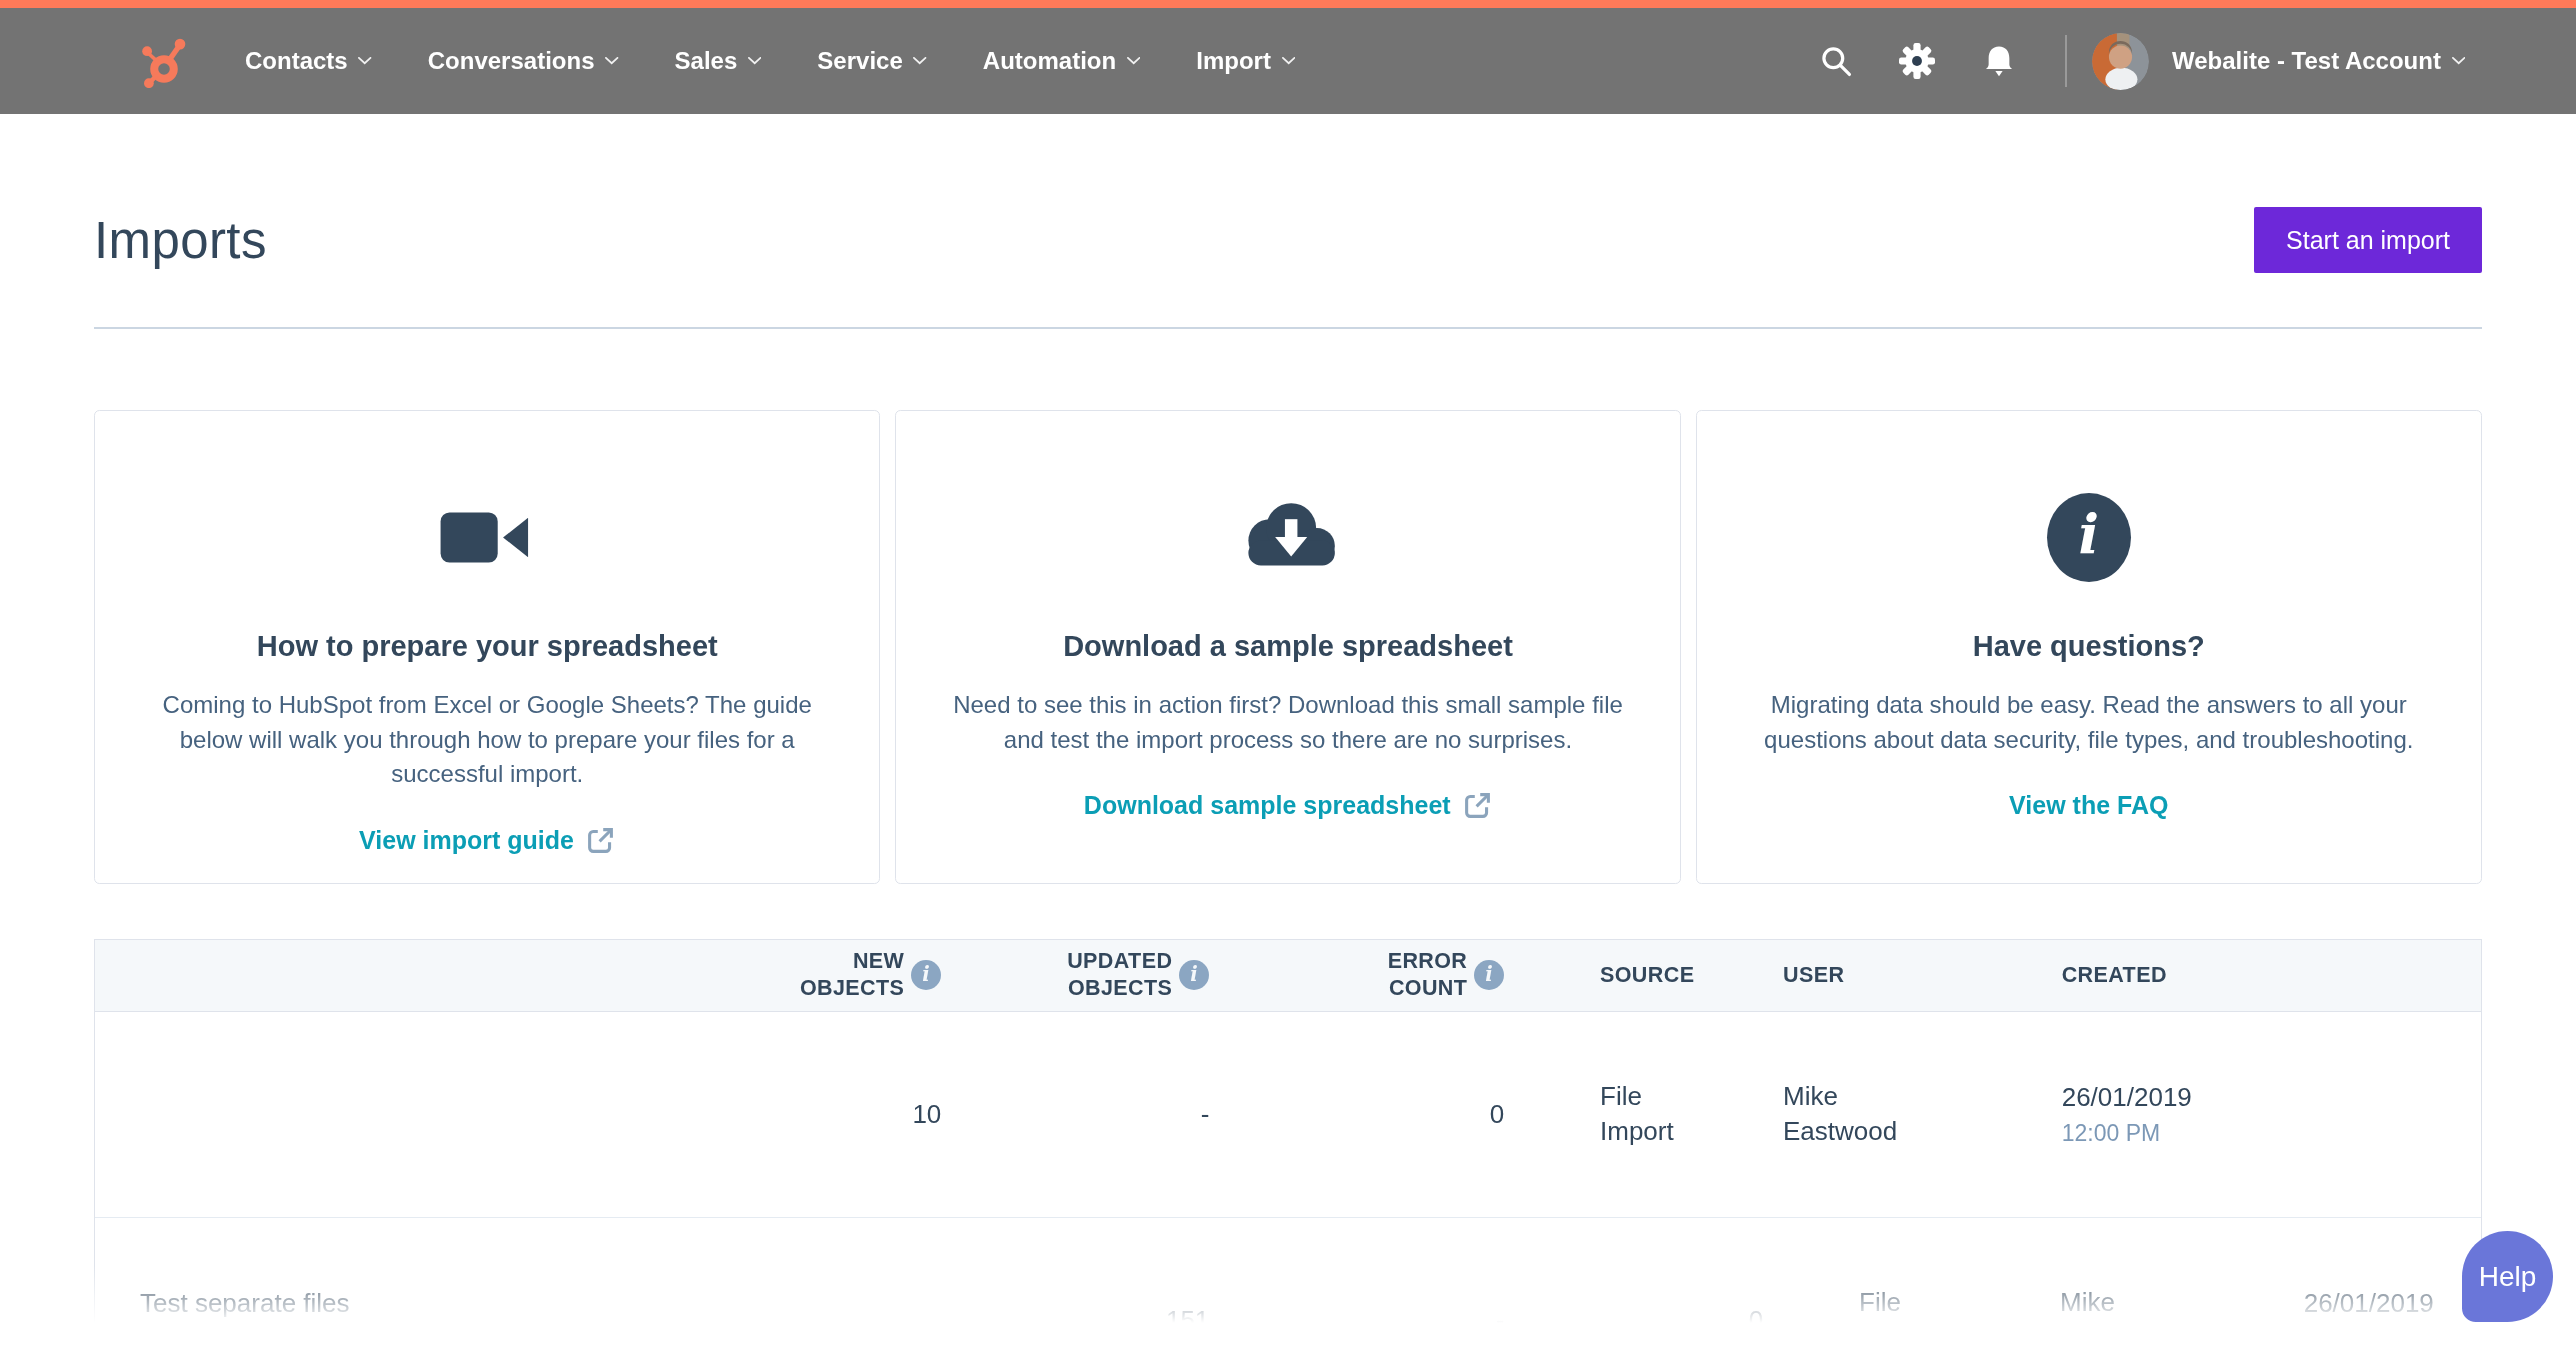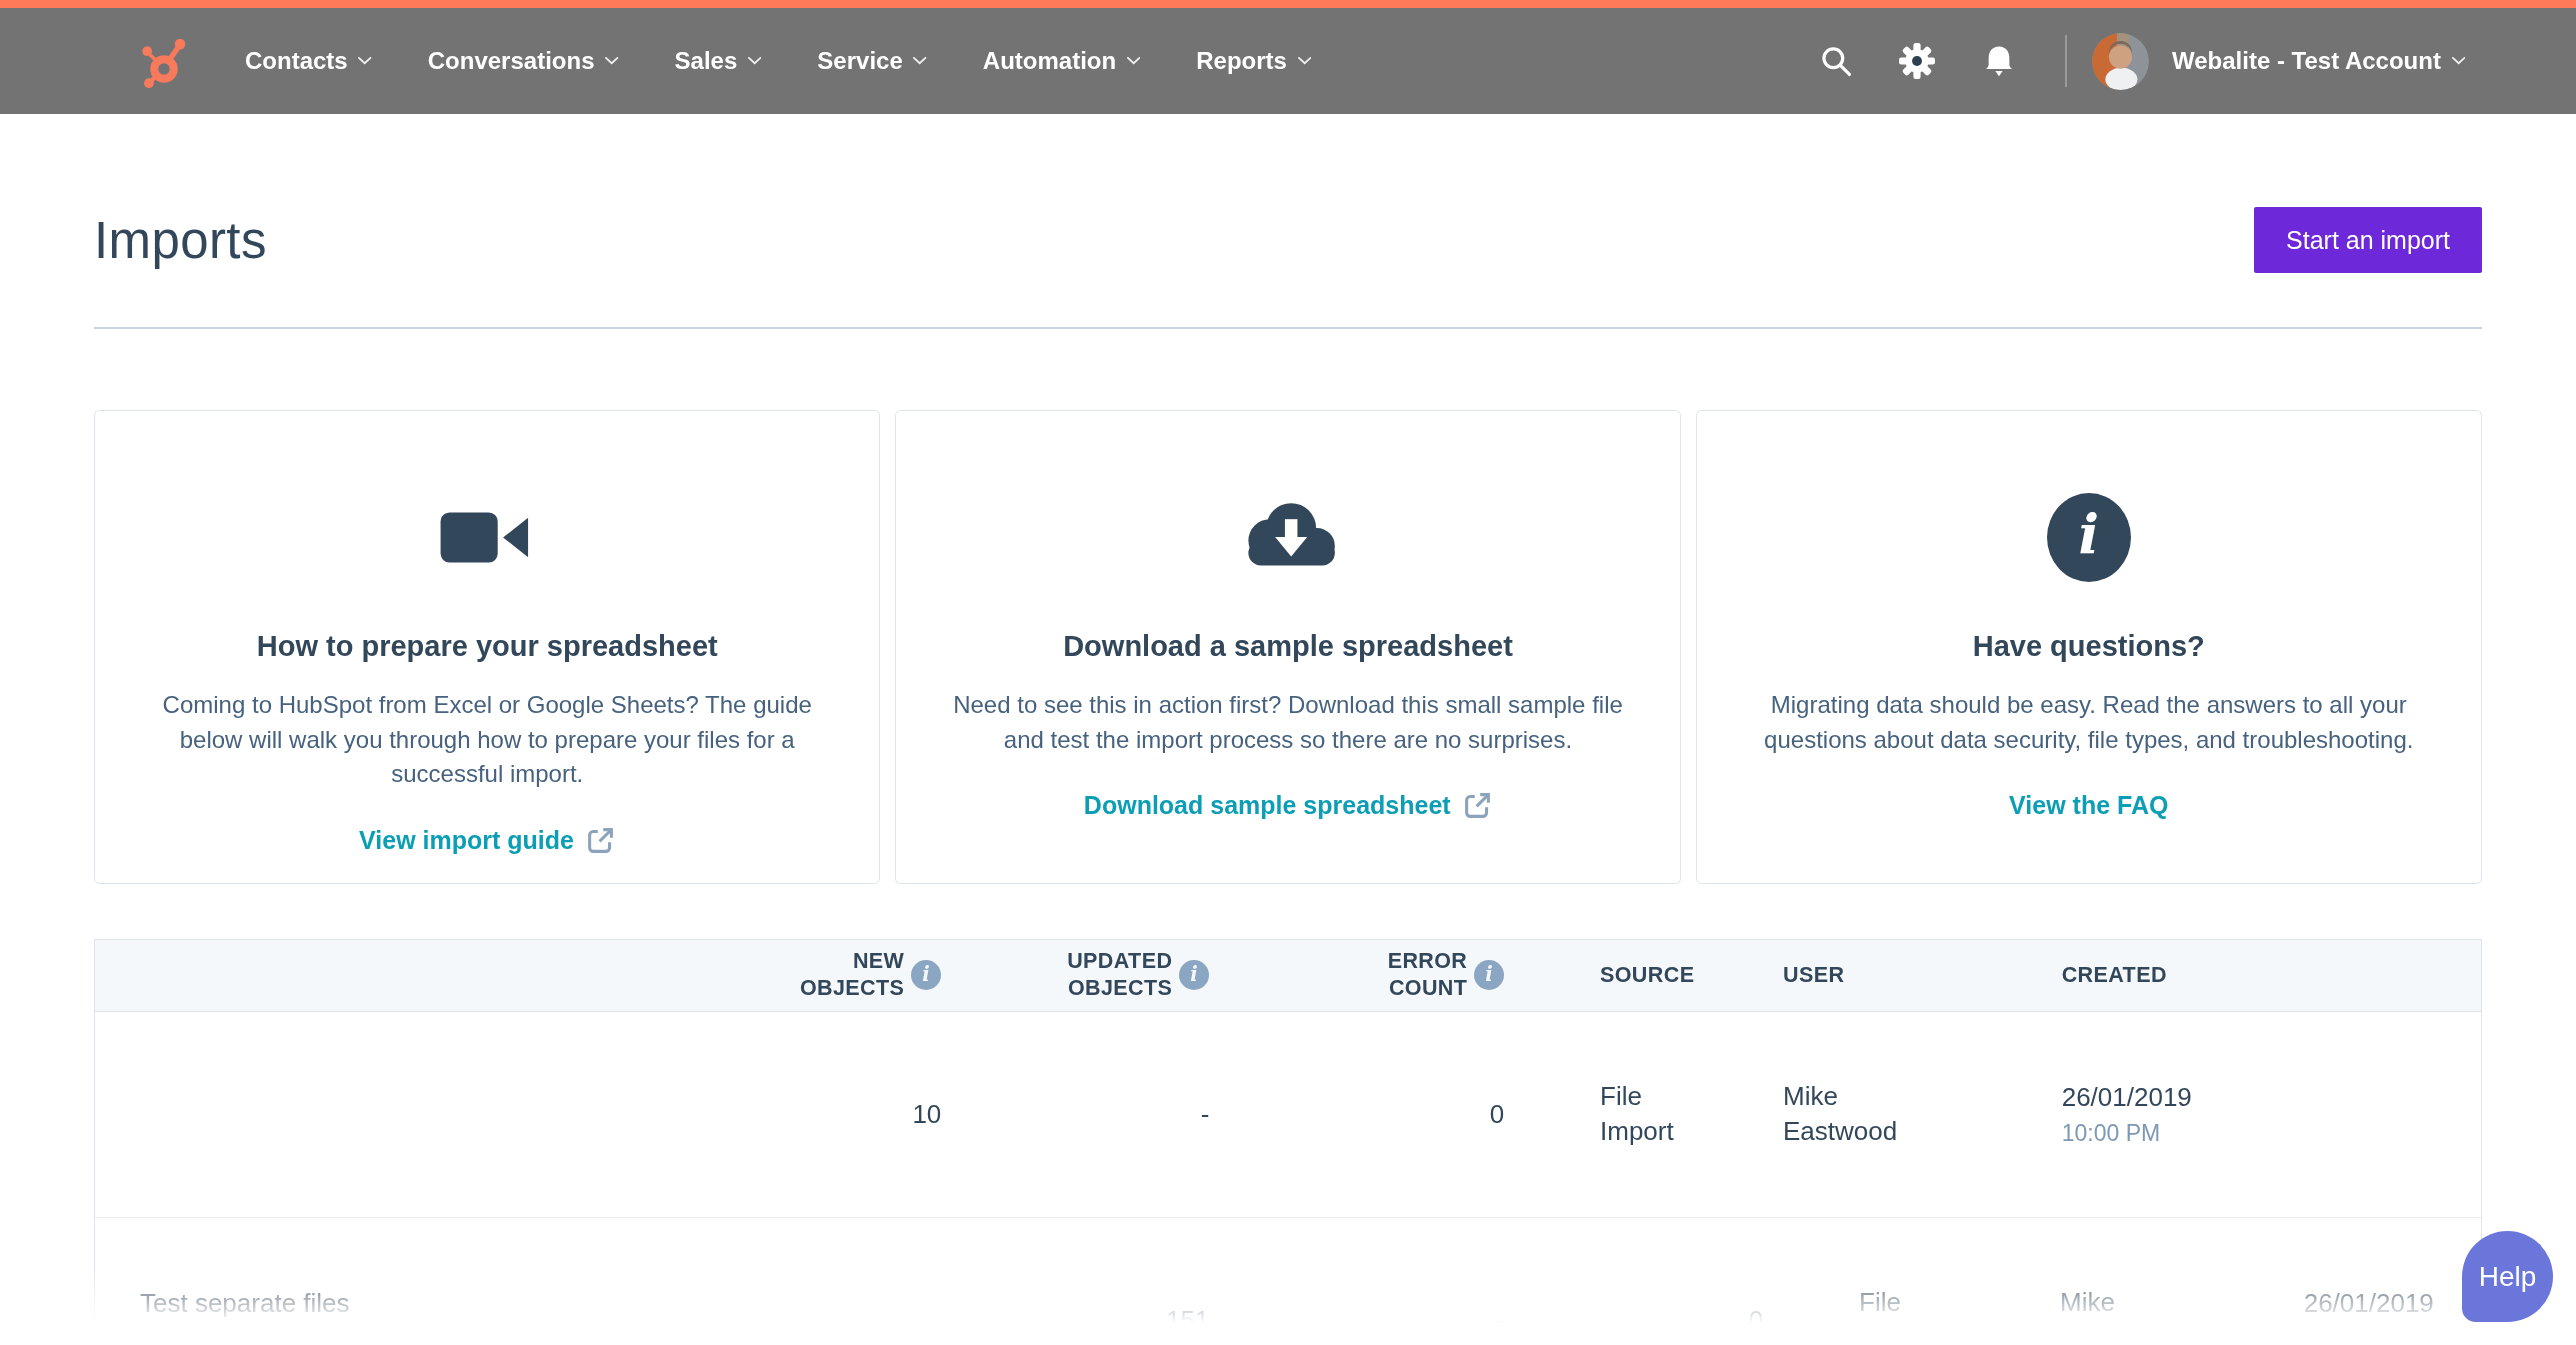--- a/index.html
+++ b/index.html
@@ -146,21 +146,21 @@
             <path d="M1 1l6.5 6L14 1" stroke="#fff" stroke-width="2" stroke-linecap="round"></path>
           </svg>
       </a>
       <a class="nav-item">
         <span>Automation</span>
         <svg class="caret" width="13.4" height="8" viewBox="0 0 15 9" fill="none">
             <path d="M1 1l6.5 6L14 1" stroke="#fff" stroke-width="2" stroke-linecap="round"></path>
           </svg>
       </a>
       <a class="nav-item">
-        <span>Reports</span>
+        <span>Import</span>
         <svg class="caret" width="13.4" height="8" viewBox="0 0 15 9" fill="none">
             <path d="M1 1l6.5 6L14 1" stroke="#fff" stroke-width="2" stroke-linecap="round"></path>
           </svg>
       </a>
     </nav>
 
     <div class="nav-right">
       <span class="nav-icon-btn">
         <svg width="34" height="34" viewBox="0 0 38 38" fill="none">
           <circle cx="16" cy="16" r="10.5" stroke="#fff" stroke-width="3.6"></circle>
@@ -321,21 +321,21 @@
         <div class="td num-c">-</div>
         <div class="td num-c">0</div>
         <div class="td source-c">
             <span>File Import</span>
           </div>
         <div class="td user-c">
             <span>Mike Eastwood</span>
           </div>
         <div class="td created-c">
           <span class="created-date">26/01/2019</span>
-          <span class="created-time">10:00 PM</span>
+          <span class="created-time">12:00 PM</span>
         </div>
       </div>
 
       <div class="tgrid trow">
         <div class="td name-c">
           <span class="import-name">Test separate files</span>
           <span class="import-subtype">Multiple objects with associations</span>
         </div>
         <div class="td num-c">151</div>
         <div class="td num-c">-</div>

